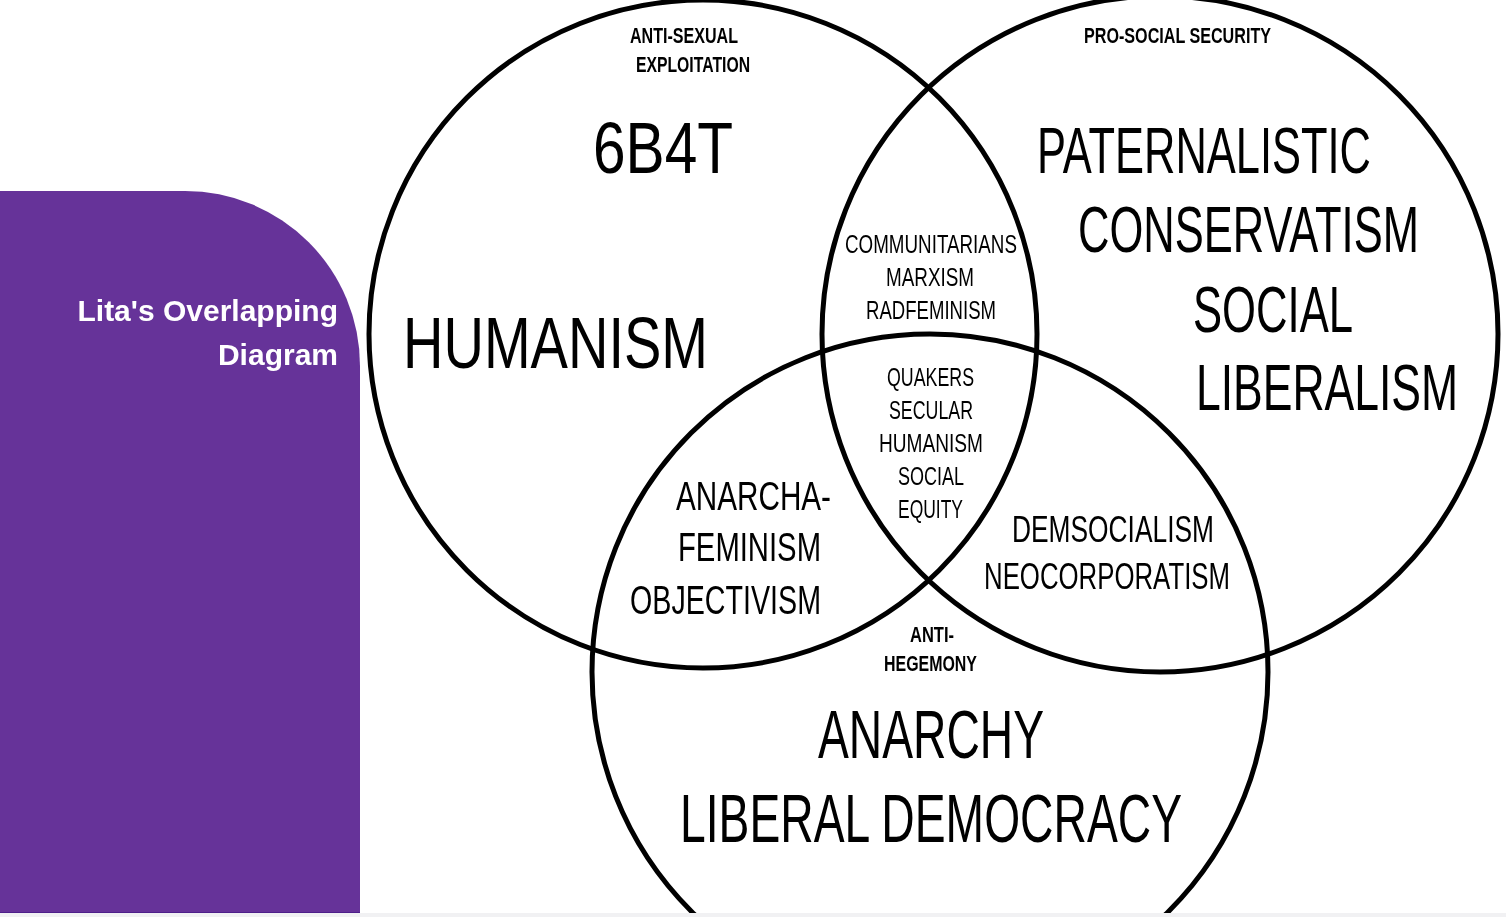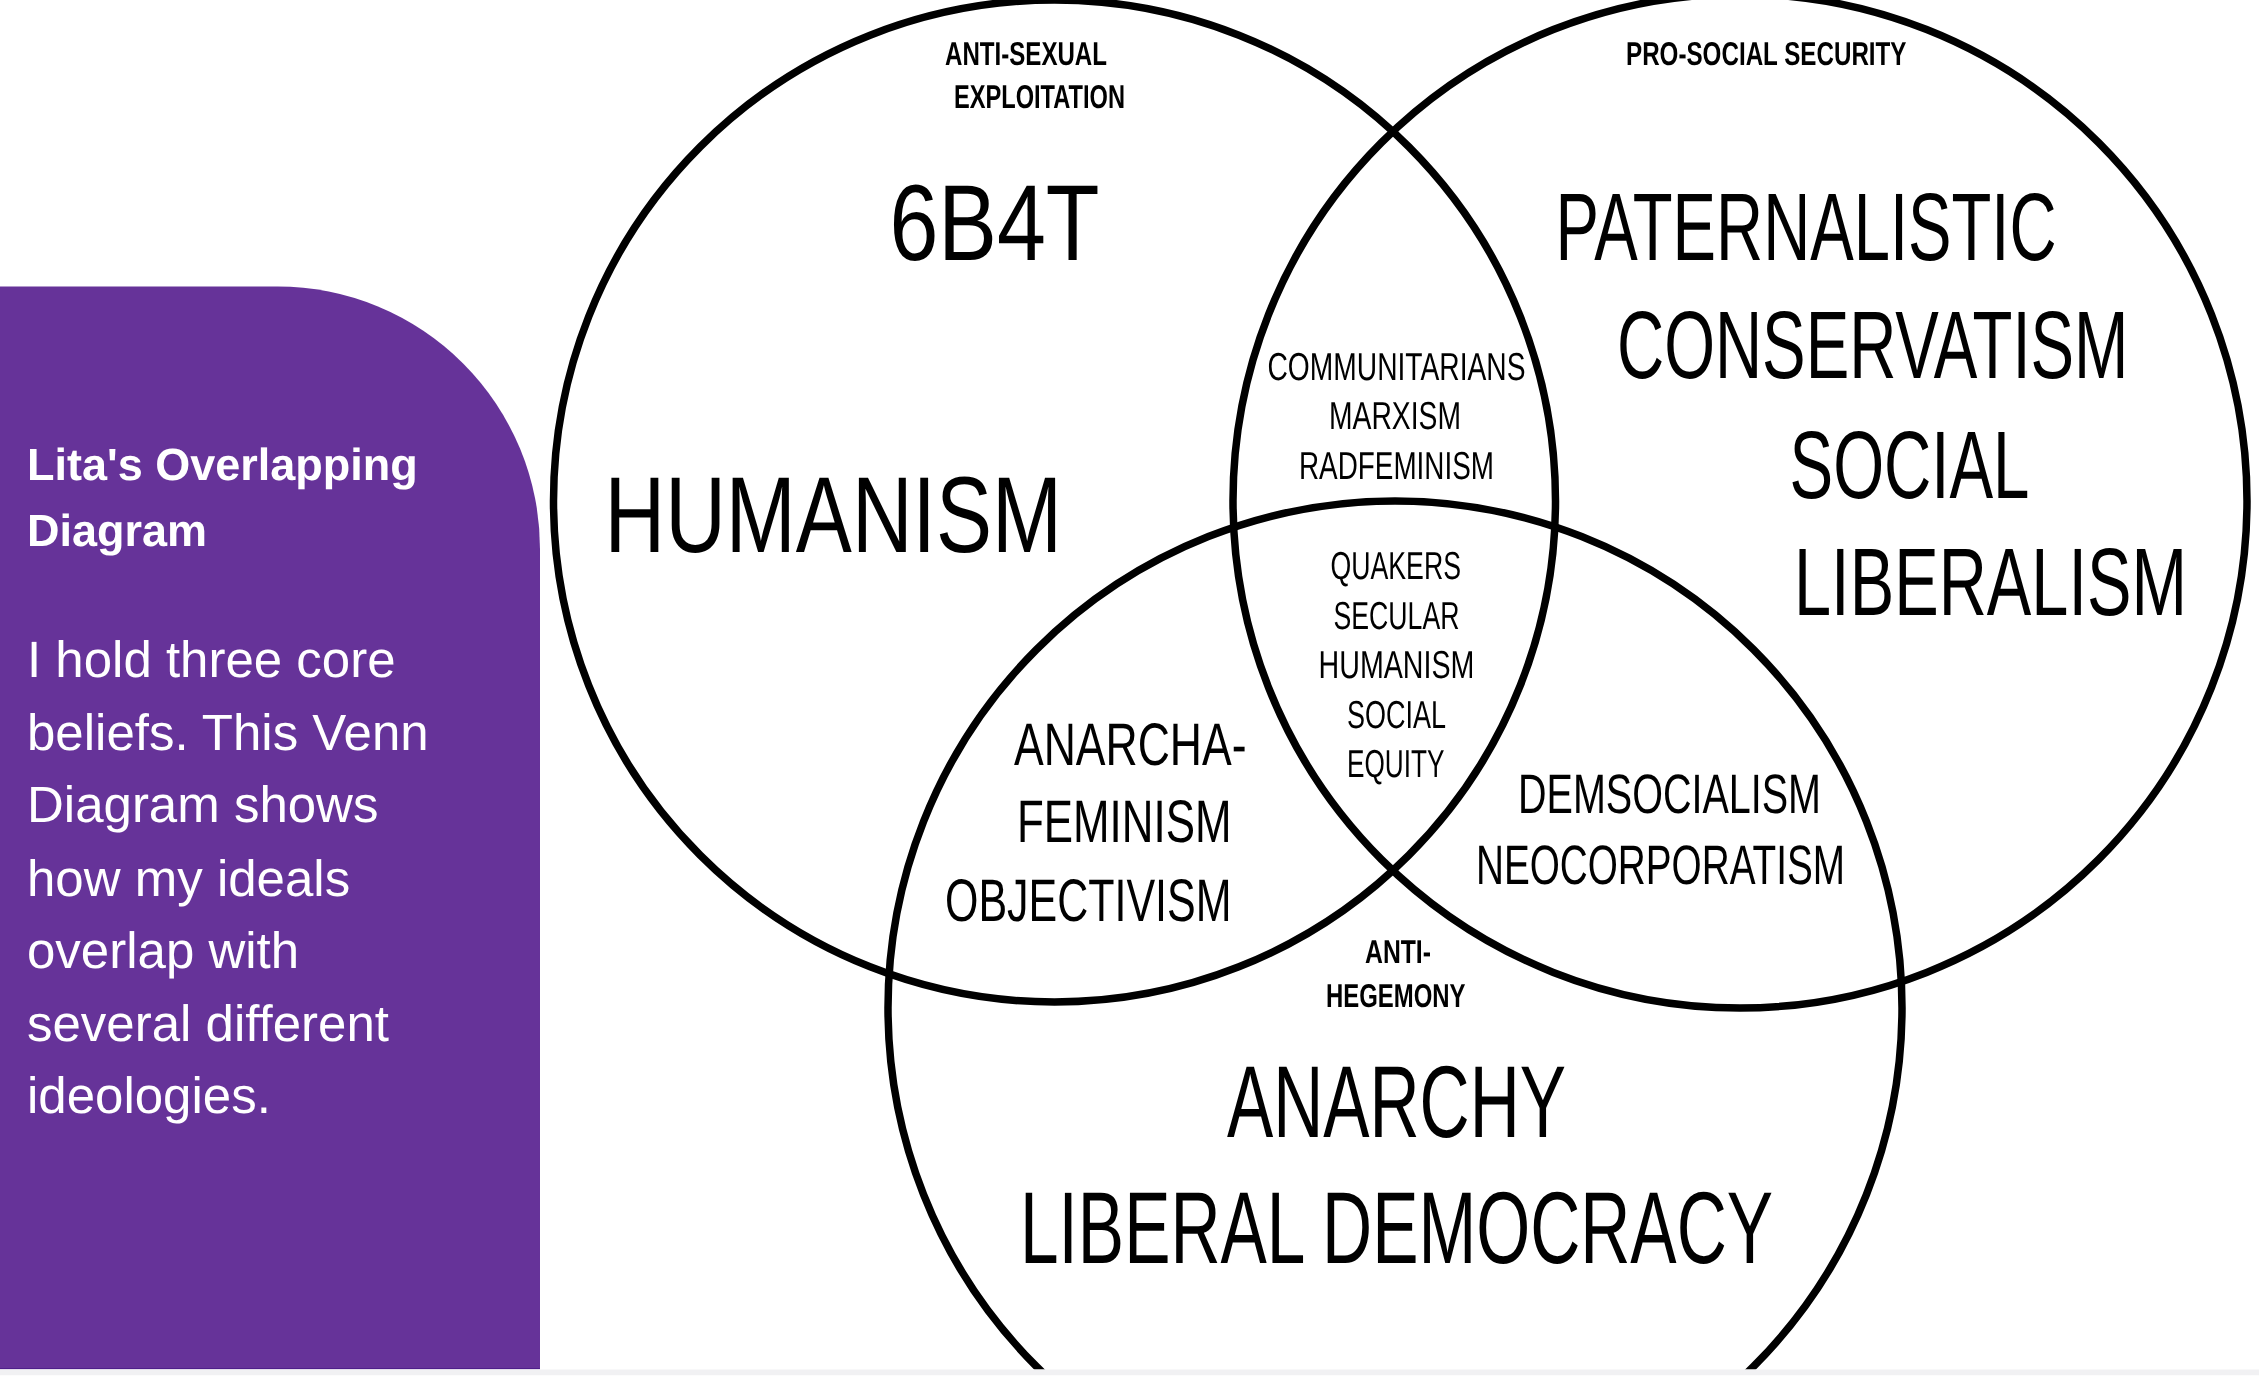--- a/index.html
+++ b/index.html
@@ -41,20 +41,21 @@
       position: absolute;
       left: 18px;
       top: 98px;
       width: 320px;
       font-family: "Liberation Sans", sans-serif;
       font-weight: bold;
       font-size: 30px;
       line-height: 44px;
       color: #ffffff;
       margin: 0;
+      text-align: right;
     }
     .sidebar-body {
       position: absolute;
       left: 18px;
       top: 225px;
       width: 320px;
       font-family: "Liberation Sans", sans-serif;
       font-size: 34px;
       line-height: 48.5px;
       color: #ffffff;
@@ -78,29 +79,20 @@
 </head>
 <body>
 
 <div class="page">
 
   <div class="sidebar-card">
     <h2 class="sidebar-title">
       <span>Lita's Overlapping</span><br>
       <span>Diagram</span>
     </h2>
-    <p class="sidebar-body">
-      <span>I hold three core</span><br>
-      <span>beliefs. This Venn</span><br>
-      <span>Diagram shows</span><br>
-      <span>how my ideals</span><br>
-      <span>overlap with</span><br>
-      <span>several different</span><br>
-      <span>ideologies.</span>
-    </p>
   </div>
 
   <svg class="venn" width="1506" height="917" viewBox="0 0 1506 917" xmlns="http://www.w3.org/2000/svg">
     <defs>
       <clipPath id="clip-page">
           <rect x="0" y="0" width="1506" height="913"></rect>
         </clipPath>
     </defs>
 
     <g clip-path="url(#clip-page)">

